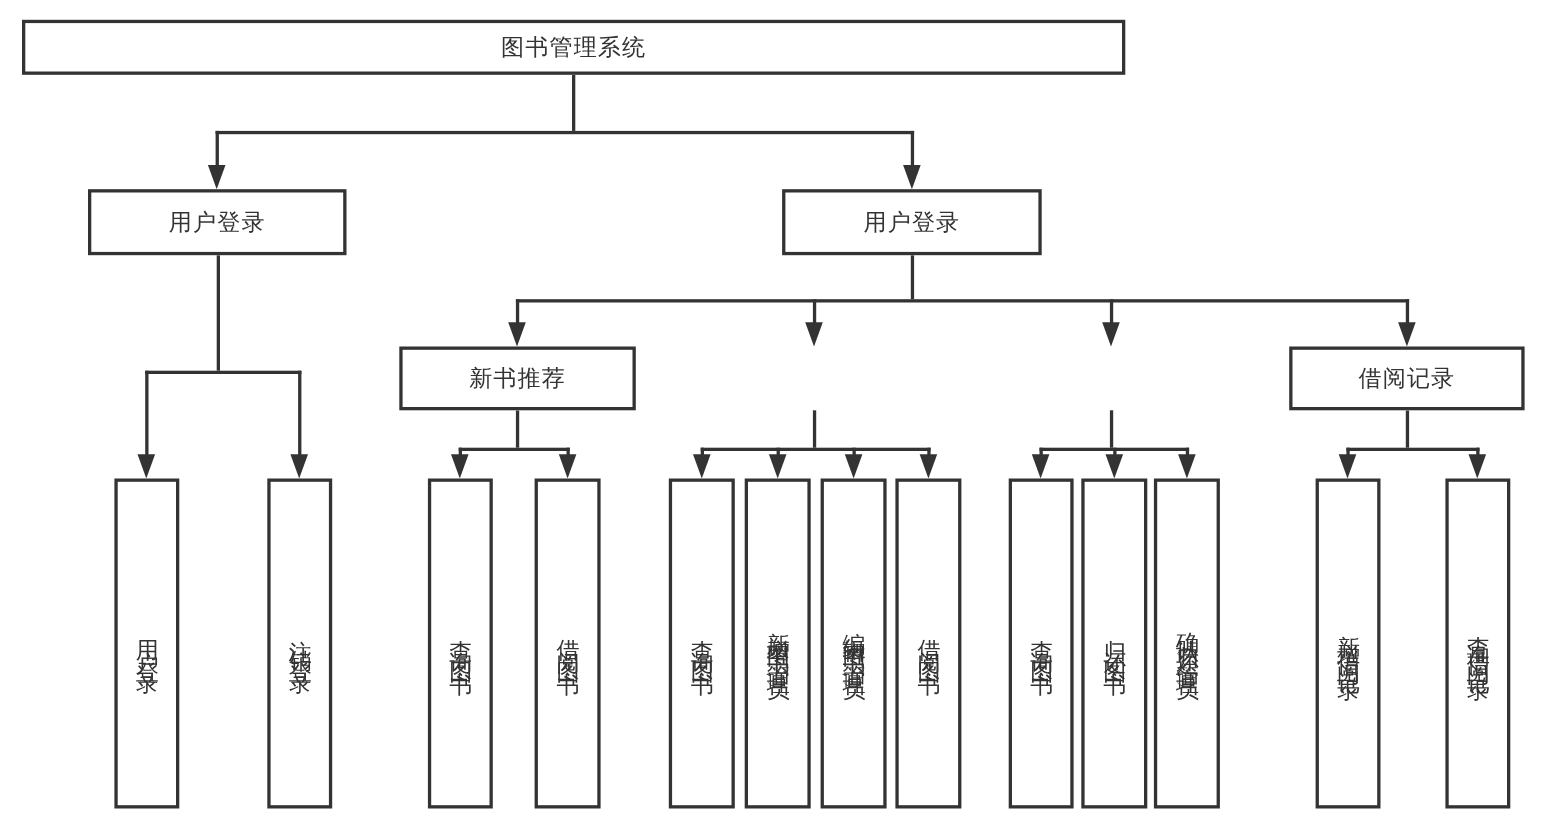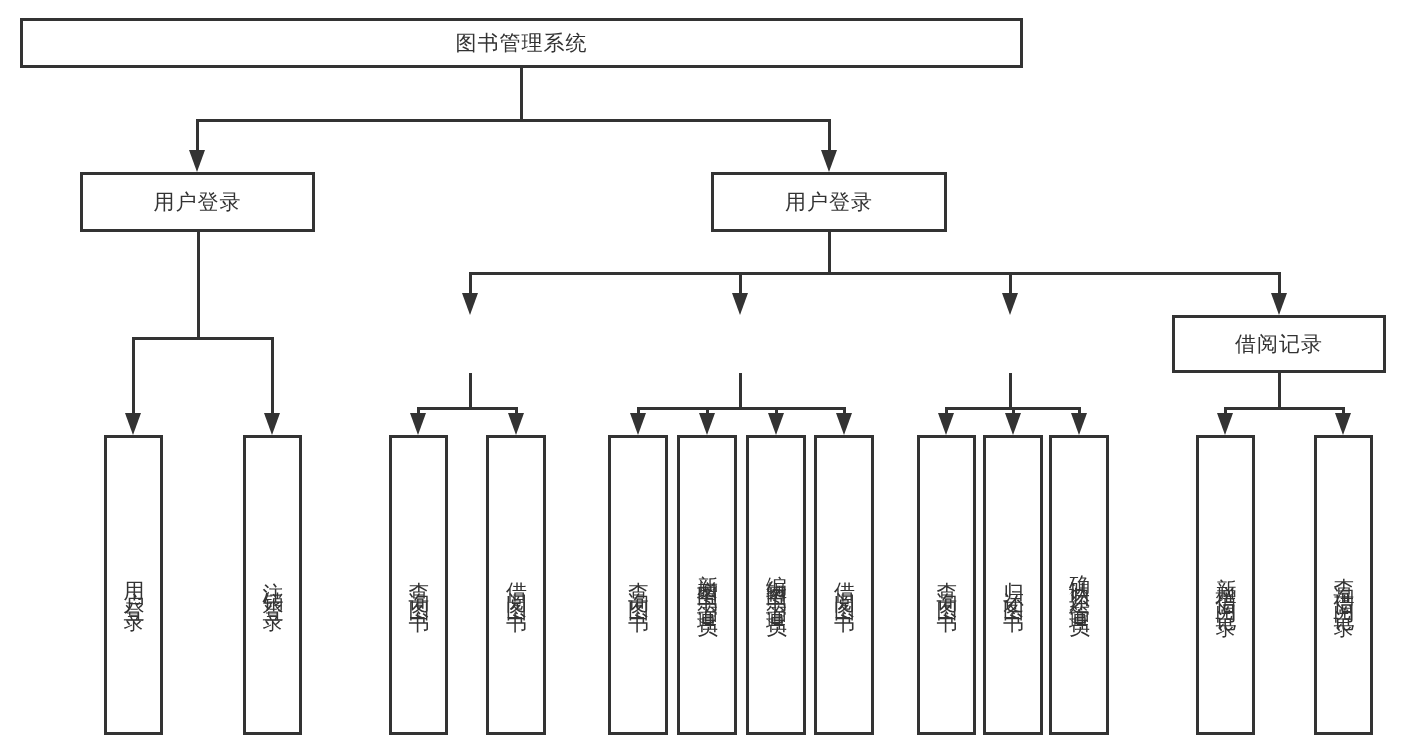--- a/index.html
+++ b/index.html
@@ -69,20 +69,23 @@
   </div>
 
   <div class="box" style="left:80px;top:172px;width:235px;height:60px;">
     <span>用户登录</span>
   </div>
 
   <div class="box" style="left:711px;top:172px;width:236px;height:60px;">
     <span>用户登录</span>
   </div>
 
+  <div class="box" style="left:363px;top:315px;width:215px;height:58px;">
+    <span>新书推荐</span>
+  </div>
 
 
 
   <div class="box" style="left:1172px;top:315px;width:214px;height:58px;">
     <span>借阅记录</span>
   </div>
 
   <div class="vbox" style="left:104px;top:435px;width:59px;height:300px;">
     <span class="vlabel">用户登录</span>
   </div>

